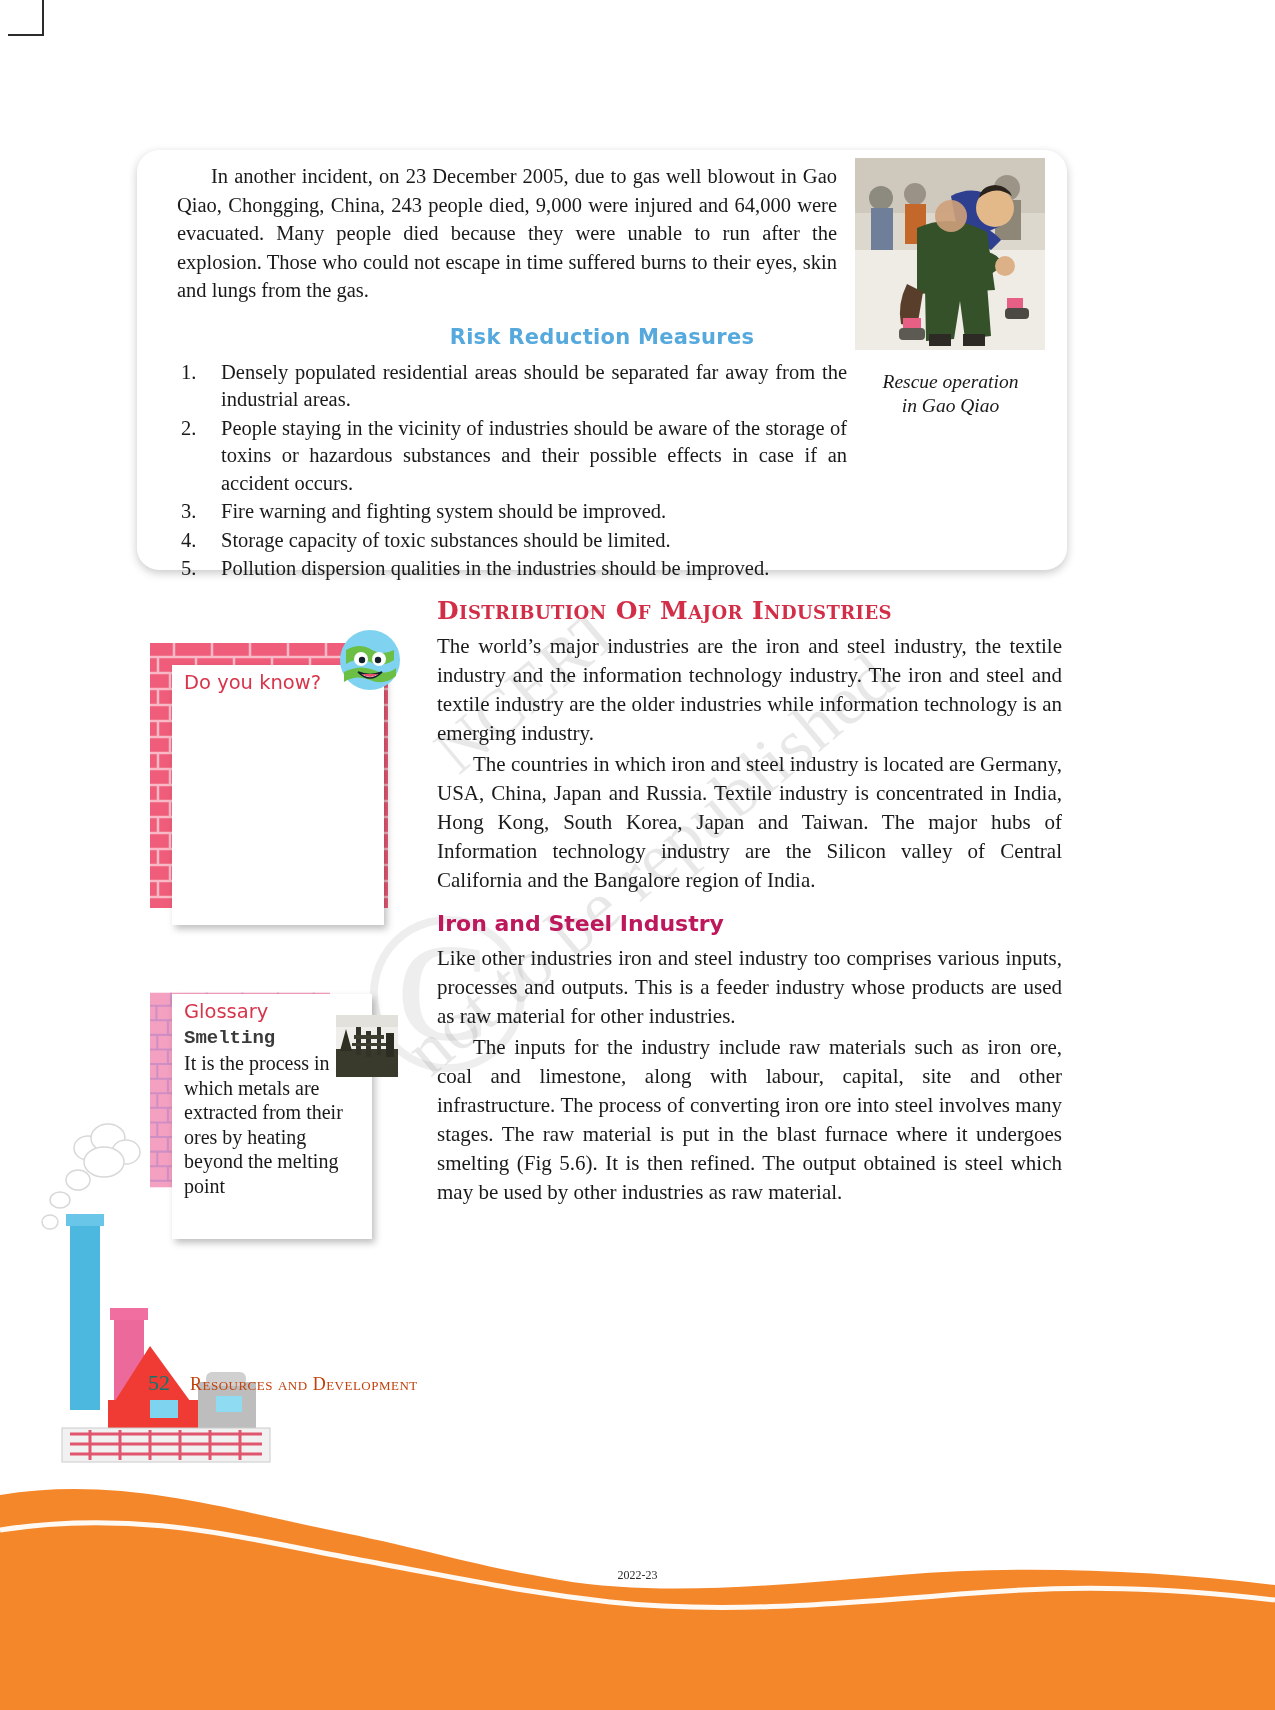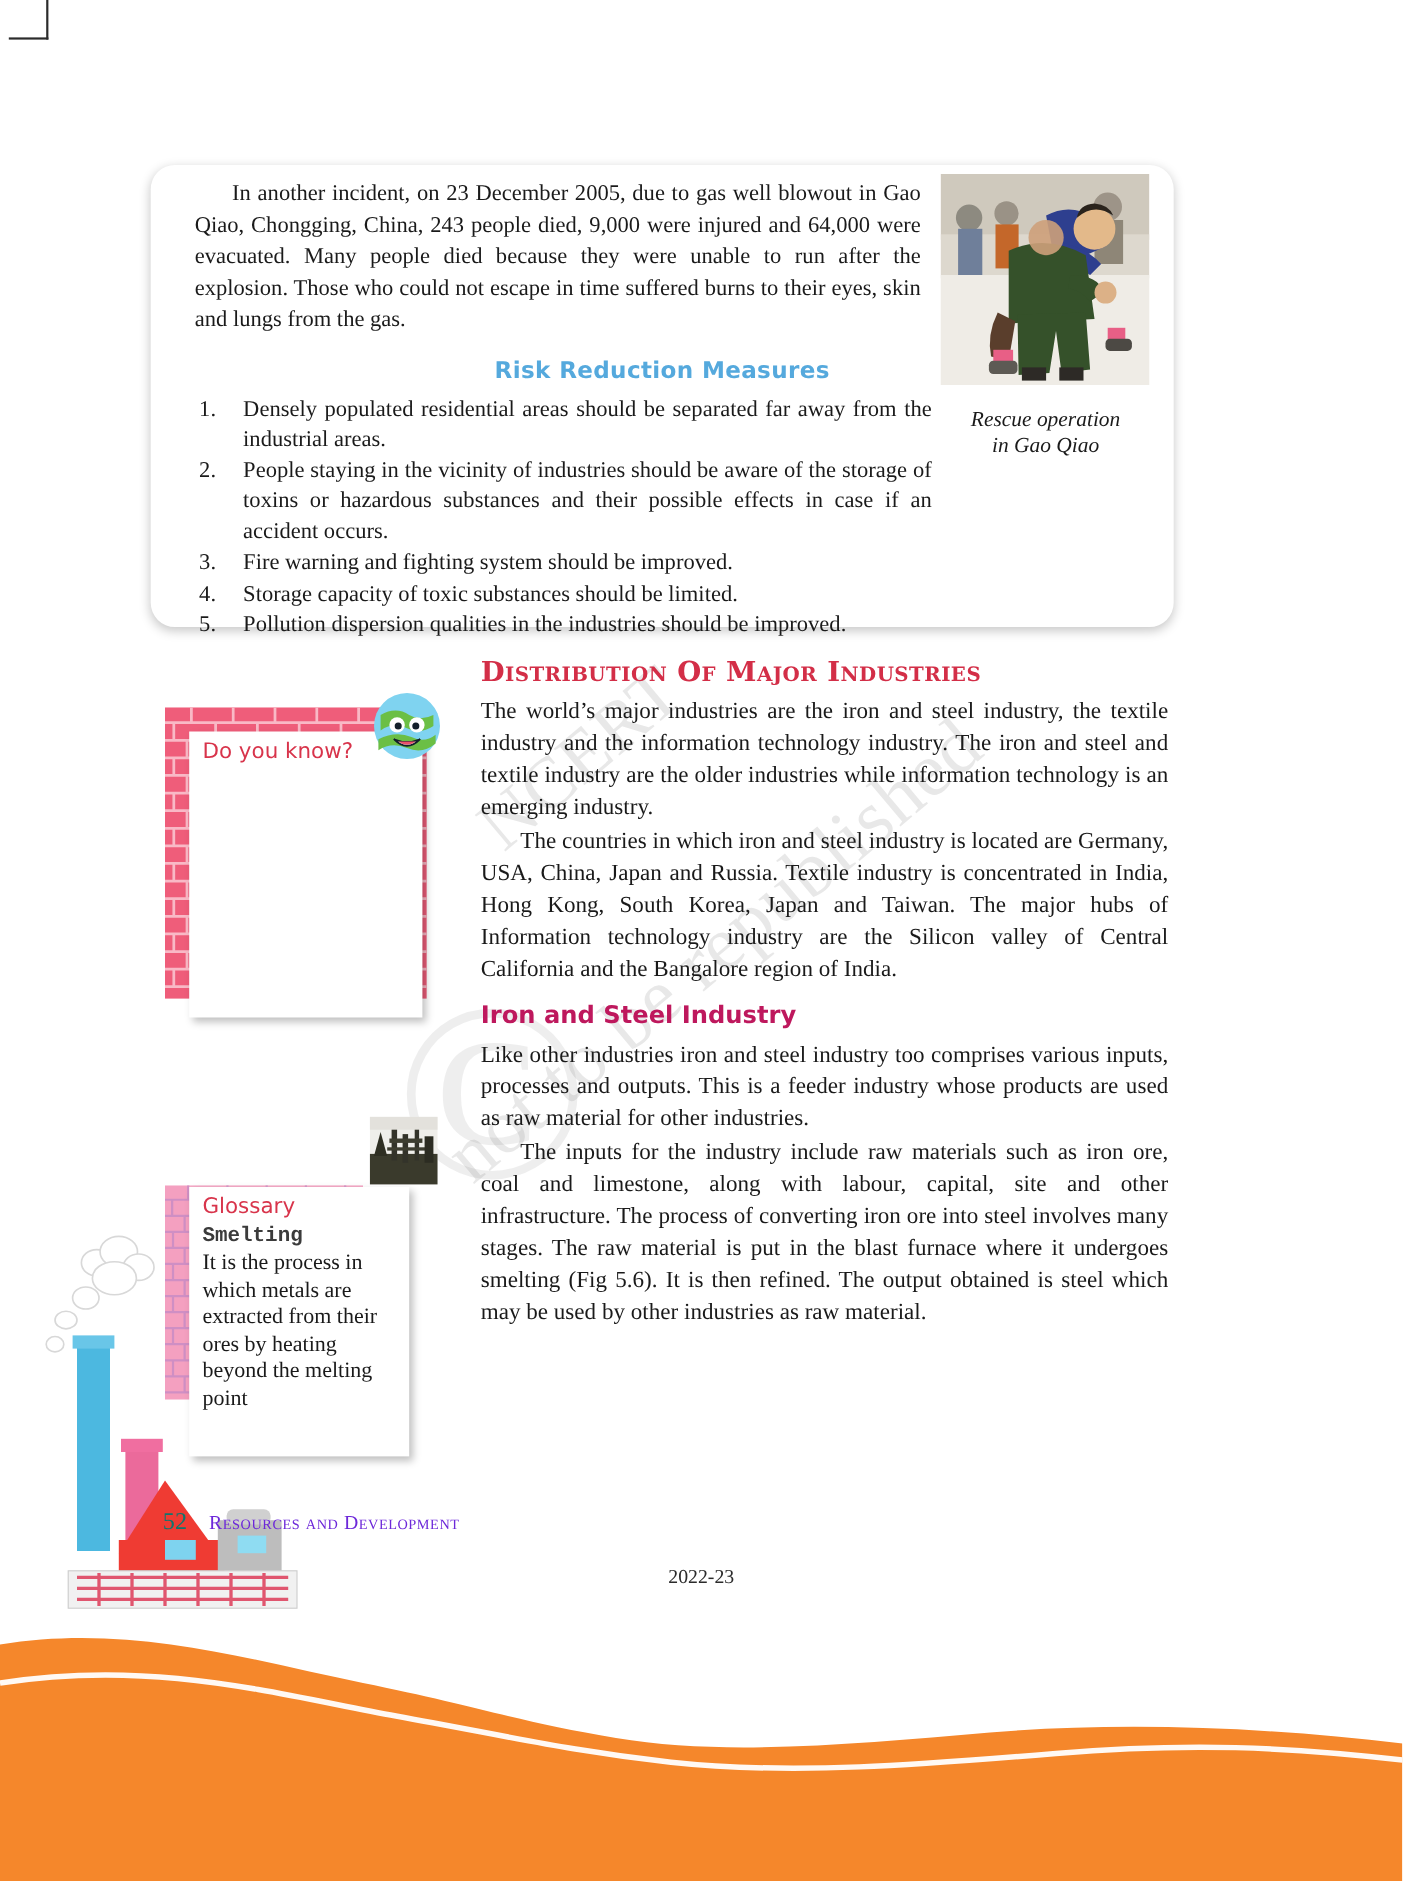--- a/index.html
+++ b/index.html
@@ -228,30 +228,30 @@
     color: #0f766e;
     z-index: 7;
     font-family: "Liberation Serif", serif;
   }
   .footer-chapter {
     position: absolute;
     left: 190px; top: 1374px;
     font-size: 18px;
     font-variant: small-caps;
     letter-spacing: 0.5px;
-    color: #6d28d9;
+    color: #c2410c;
     z-index: 7;
     font-family: "Liberation Serif", serif;
   }
   .footer-year {
     position: absolute;
-    left: 0; top: 1423px;
+    left: 0; top: 1568px;
     width: 1275px;
     text-align: center;
-    font-size: 18px;
+    font-size: 12px;
     color: #2b2b2b;
     z-index: 9;
     font-family: "Liberation Serif", serif;
   }
 </style>
 </head>
 <body>
 
 <div class="crop-mark crop-tl"></div>
 <div class="crop-mark crop-bl"></div>
@@ -400,21 +400,21 @@
     <path d="M6,44 q16,-8 30,-2 q12,6 22,-2 l0,8 q-12,10 -26,4 q-14,-6 -26,2 z" fill="#6bbf45"></path>
     <circle cx="23" cy="31" r="7" fill="#ffffff"></circle>
     <circle cx="41" cy="31" r="7" fill="#ffffff"></circle>
     <circle cx="24" cy="32" r="3.2" fill="#14202b"></circle>
     <circle cx="40" cy="32" r="3.2" fill="#14202b"></circle>
     <path d="M20,44 q12,12 24,0 q-12,5 -24,0 z" fill="#ffffff" stroke="#14202b" stroke-width="1.6"></path>
     <path d="M24,46 q8,6 16,0 z" fill="#e8506a"></path>
   </svg>
 </div>
 
-<div class="brick-box" style="left:150px; top:1055px; width:180px; height:240px;">
+<div class="brick-box" style="left:150px; top:970px; width:180px; height:240px;">
   <svg class="brick-frame" width="222" height="240" viewBox="0 0 222 240" xmlns="http://www.w3.org/2000/svg">
     <rect x="0" y="0" width="222" height="240" fill="#f4a0c0"></rect>
     <g stroke="#cf8fc4" stroke-width="2.5">
       <path d="M0,16 H222 M0,34 H222 M0,52 H222 M0,70 H222 M0,88 H222 M0,106 H222 M0,124 H222 M0,142 H222 M0,160 H222 M0,178 H222 M0,196 H222 M0,214 H222 M0,232 H222"></path>
       <path d="M26,0 V16 M70,0 V16 M114,0 V16 M158,0 V16 M202,0 V16"></path>
       <path d="M8,16 V34 M52,16 V34 M96,16 V34 M140,16 V34 M184,16 V34 M216,16 V34"></path>
       <path d="M9,52 V70 M9,88 V106 M9,124 V142 M9,160 V178 M9,196 V214"></path>
       <path d="M22,34 V52 M22,70 V88 M22,106 V124 M22,142 V160 M22,178 V196 M22,214 V232"></path>
       <path d="M208,34 V52 M208,70 V88"></path>
     </g>

